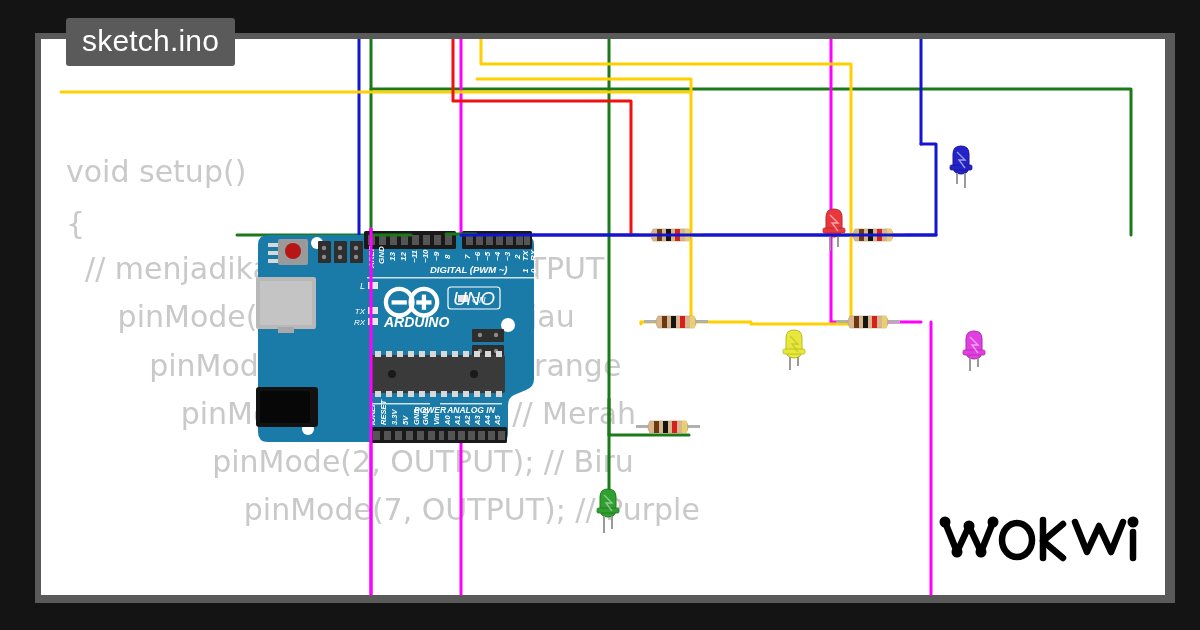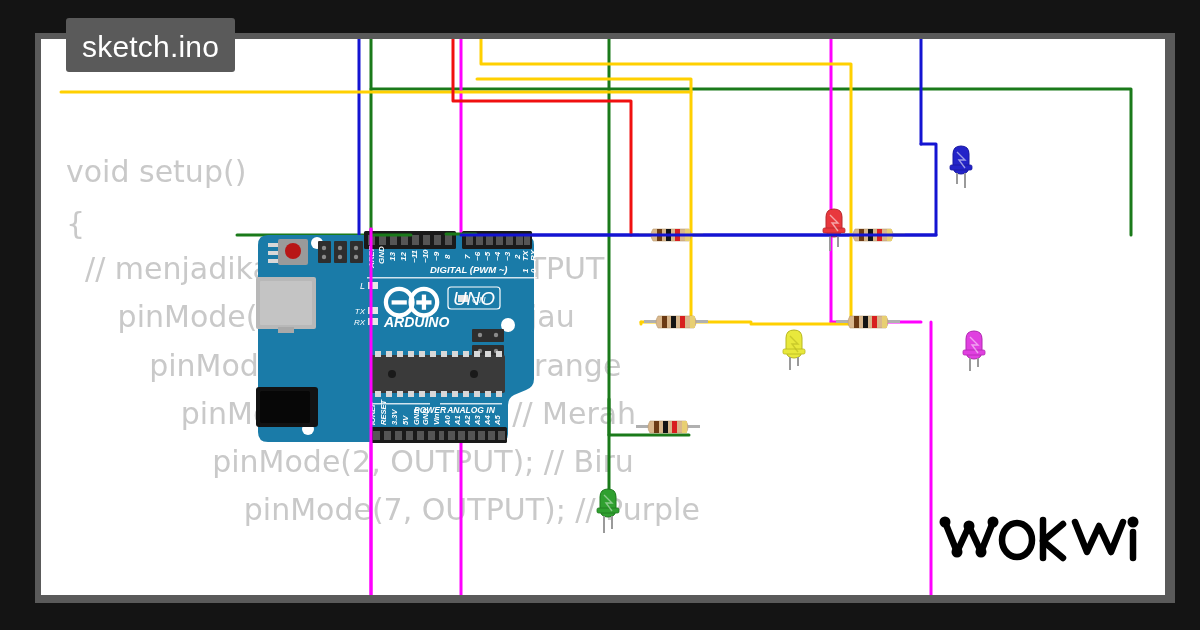--- a/index.html
+++ b/index.html
@@ -13,21 +13,21 @@
   }
   #canvas{
     position:absolute;left:41px;top:39px;width:1124px;height:556px;
     background:#ffffff;overflow:hidden;
   }
 
   
   #file-tab{
     position:absolute;left:66px;top:18px;
     background:#5a5a5a;color:#ffffff;
-    padding:12px 16px 8px 16px;
+    padding:6px 16px 8px 16px;
     font-size:30px;line-height:34px;
     letter-spacing:0.2px;
     border-radius:3px;
     z-index:60;
     white-space:nowrap;
   }
 
   
   #code{
     position:absolute;left:0;top:0;width:1124px;height:464px;

